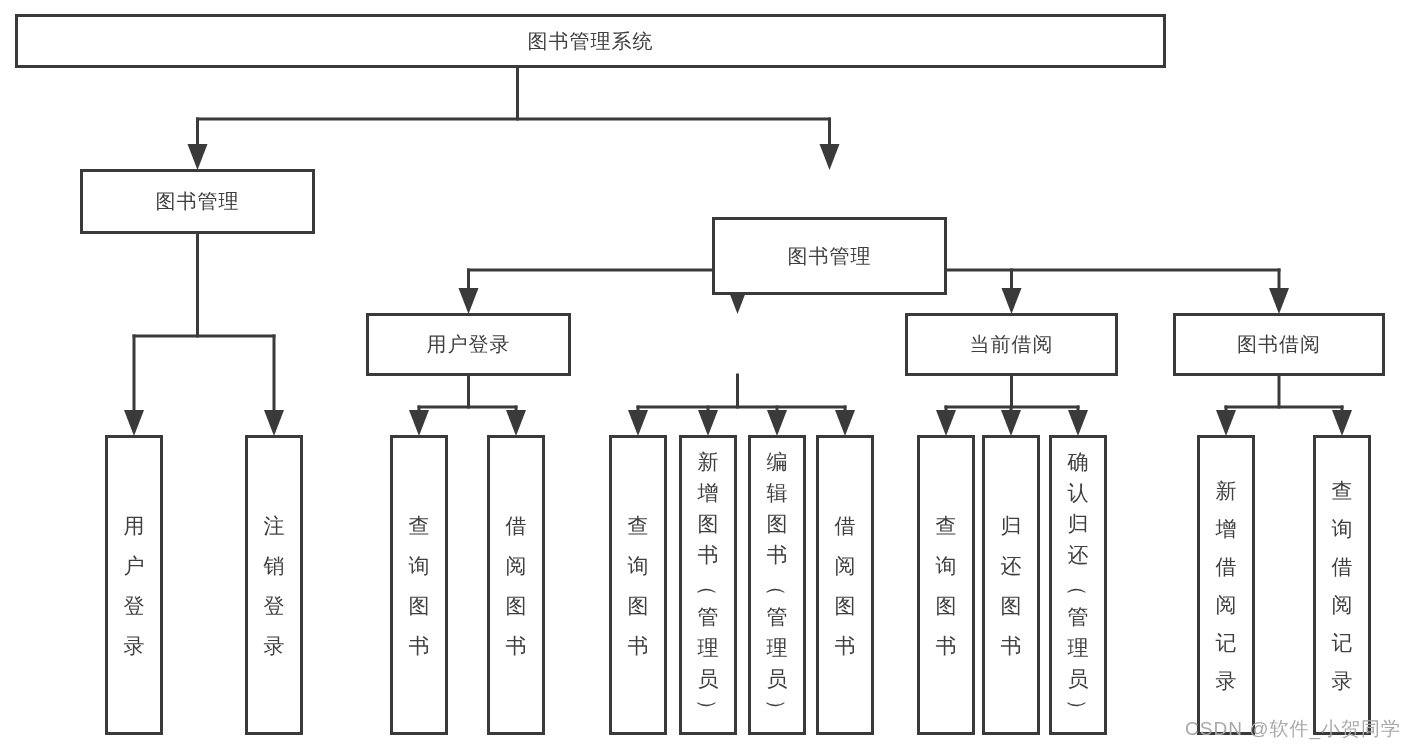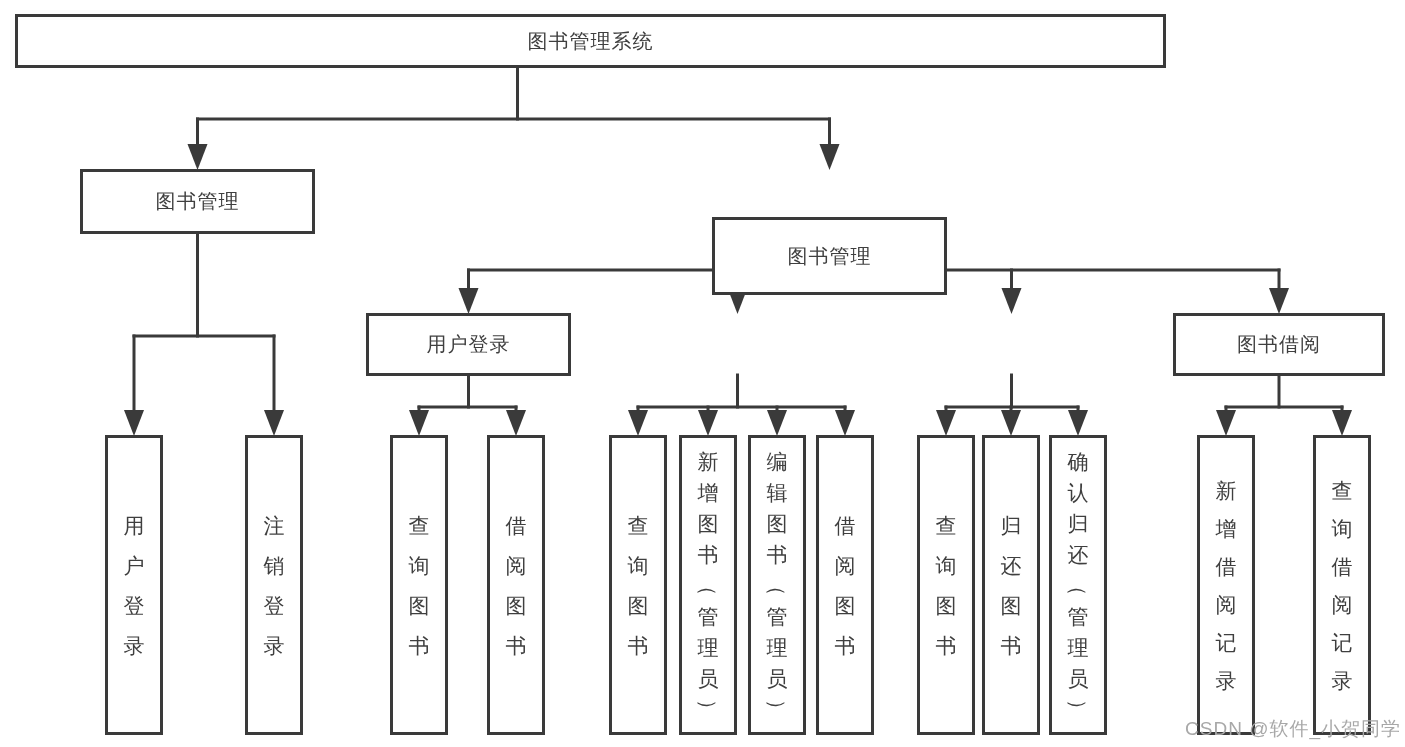--- a/index.html
+++ b/index.html
@@ -141,20 +141,23 @@
       <div class="vchar" style="height: 31px;">理</div>
       <div class="vchar" style="height: 31px;">员</div>
       <div class="vchar paren" style="height: 31px;">）</div>
     </div>
     <div class="node vbox" style="left: 816px; top: 435px; width: 58px; height: 300px;">
       <div class="vchar" style="height: 40px;">借</div>
       <div class="vchar" style="height: 40px;">阅</div>
       <div class="vchar" style="height: 40px;">图</div>
       <div class="vchar" style="height: 40px;">书</div>
     </div>
+    <div class="node" style="left: 905px; top: 313px; width: 213px; height: 63px;">
+      <span class="hlabel">当前借阅</span>
+    </div>
     <div class="node vbox" style="left: 917px; top: 435px; width: 58px; height: 300px;">
       <div class="vchar" style="height: 40px;">查</div>
       <div class="vchar" style="height: 40px;">询</div>
       <div class="vchar" style="height: 40px;">图</div>
       <div class="vchar" style="height: 40px;">书</div>
     </div>
     <div class="node vbox" style="left: 982px; top: 435px; width: 58px; height: 300px;">
       <div class="vchar" style="height: 40px;">归</div>
       <div class="vchar" style="height: 40px;">还</div>
       <div class="vchar" style="height: 40px;">图</div>

